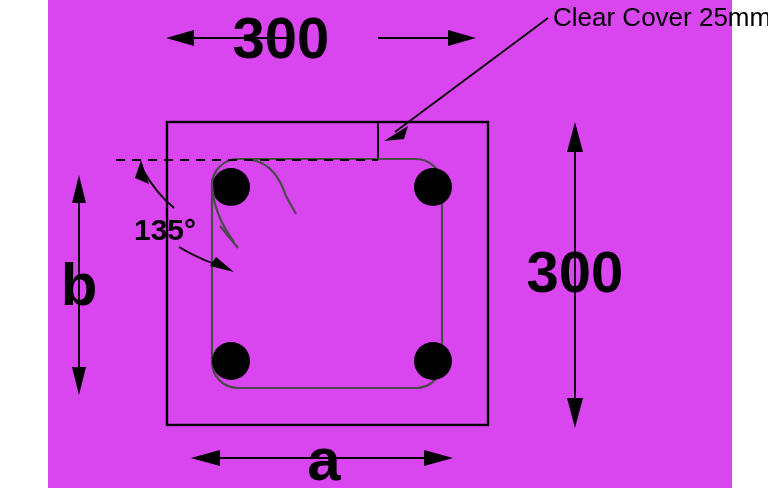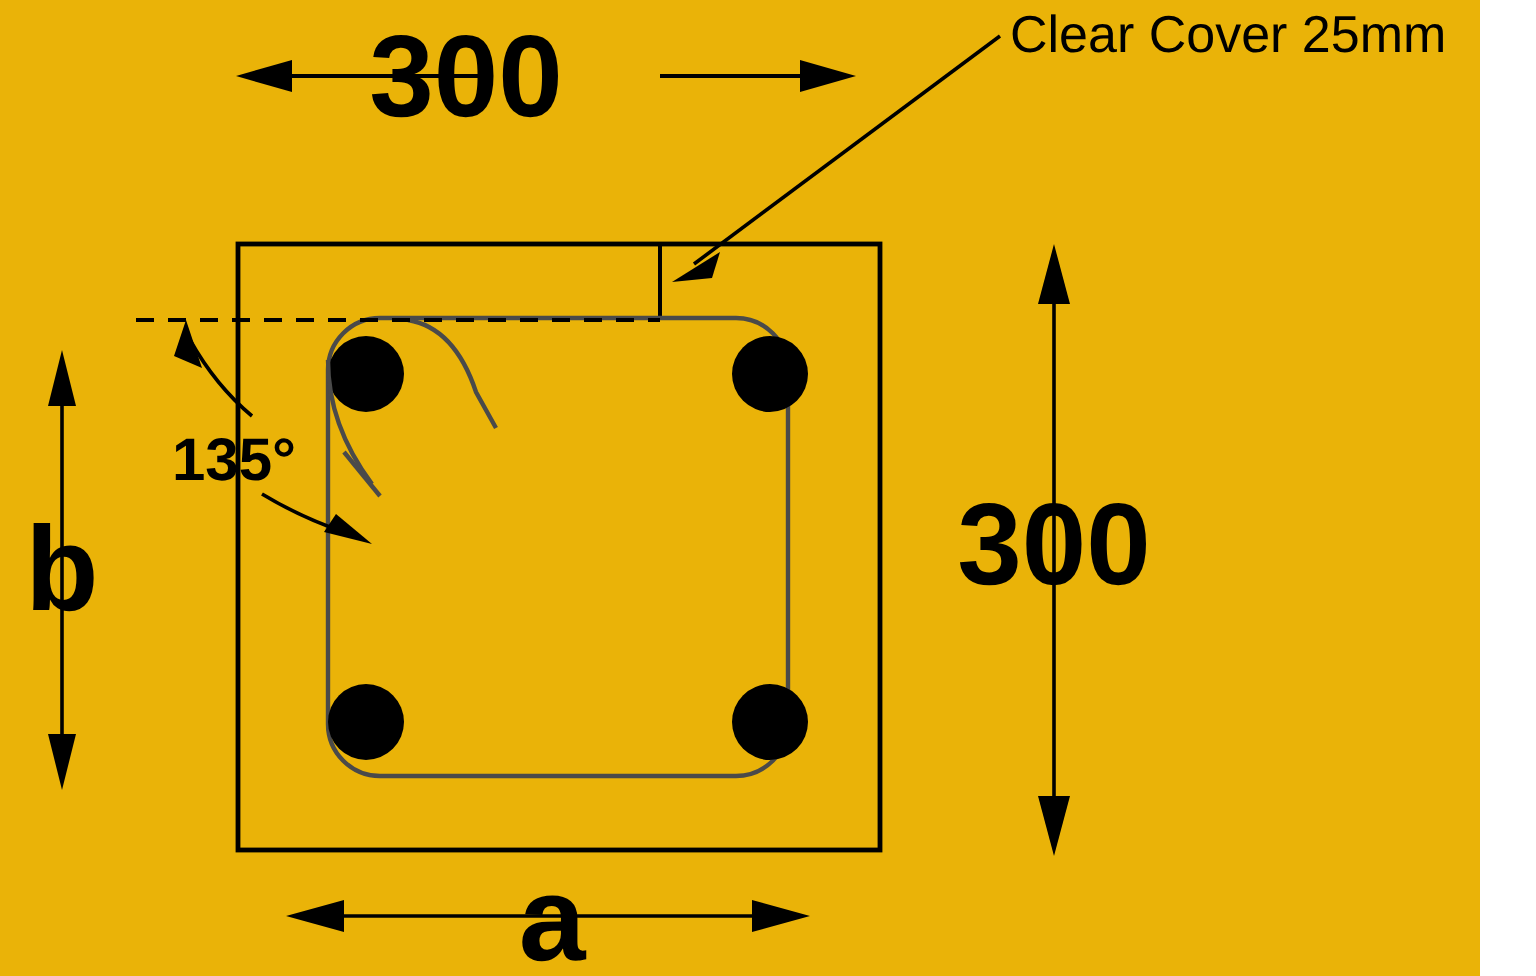--- a/index.html
+++ b/index.html
@@ -9,23 +9,24 @@
     background: #ffffff;
   }
   body {
     font-family: "Liberation Sans", sans-serif;
     width: 768px;
     height: 488px;
     overflow: hidden;
   }
   #diagram-root {
     position: relative;
-    width: 740px;
+    width: 684px;
     height: 488px;
-    background: #eab308;
+    background: #d946ef;
+    margin-left: 48px;
   }
   svg#column-drawing {
     position: absolute;
     left: 0;
     top: 0;
     width: 768px;
     height: 488px;
     display: block;
   }
   .dim-text-large {

